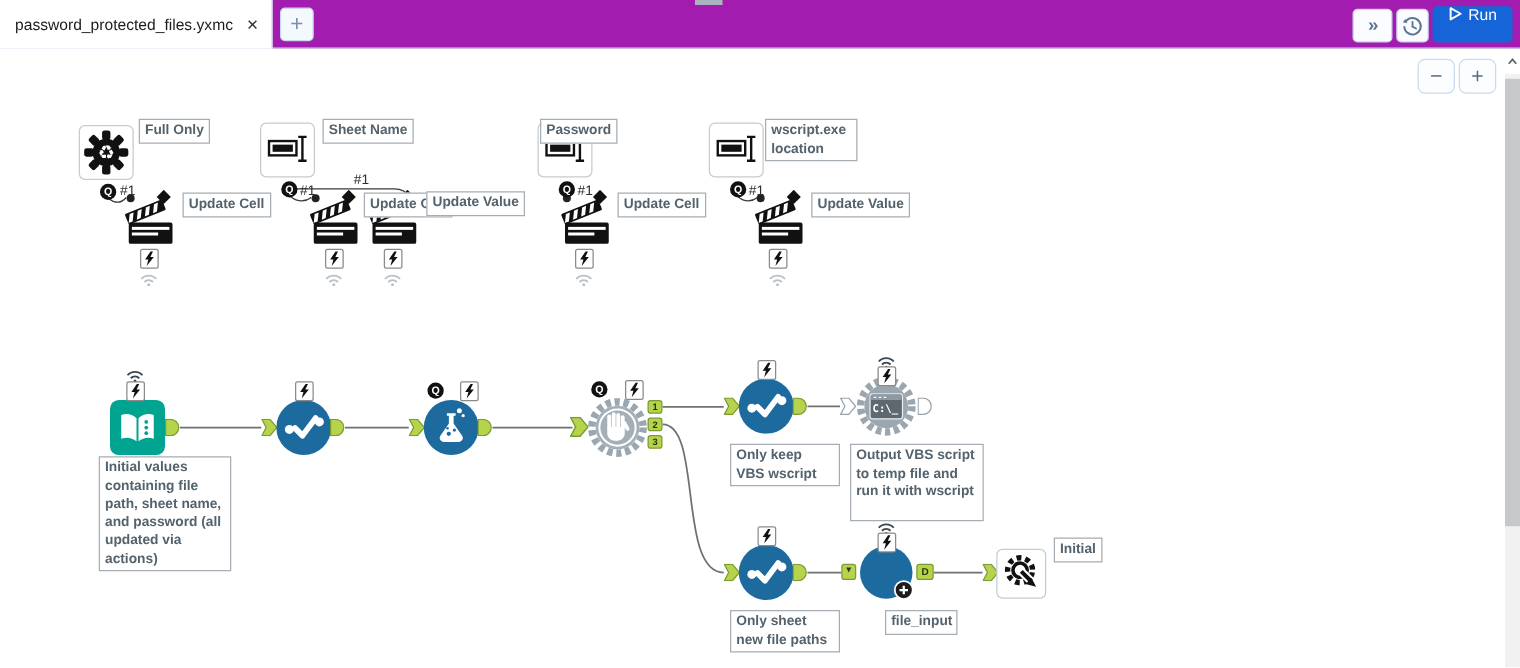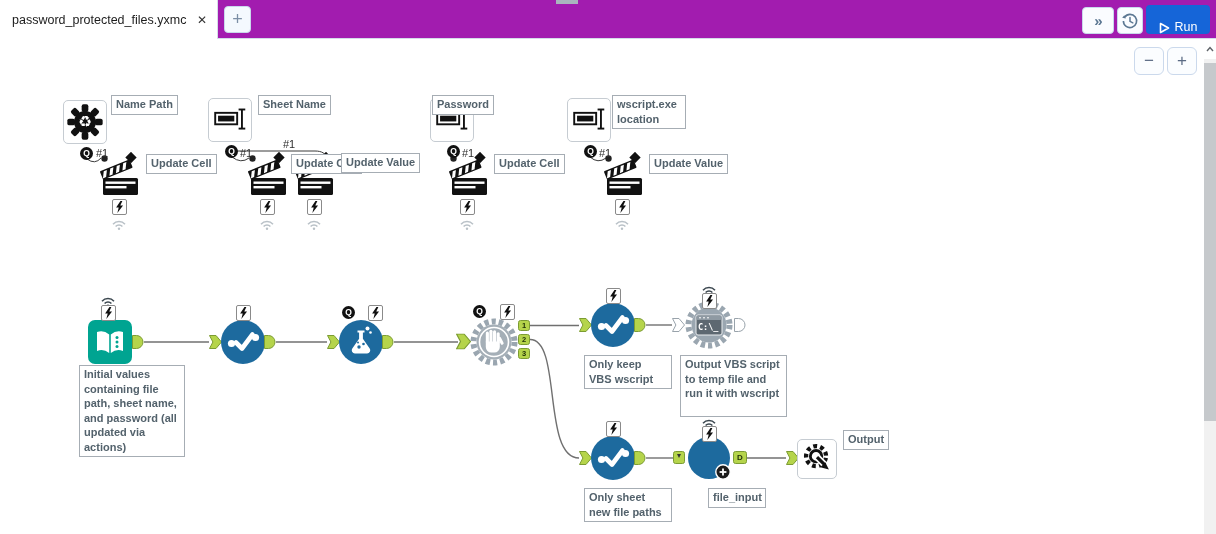--- a/index.html
+++ b/index.html
@@ -15,21 +15,21 @@
   .tab-close{color:#333;font-size:12px;margin-left:6px;}
   .newtab-btn{position:absolute;left:224px;top:6px;width:27px;height:27px;border:1px solid #C9D8EC;
           border-radius:4px;background:#F4F9FE;color:#7C8FA6;font-size:18px;line-height:25px;
           text-align:center;box-sizing:border-box;}
   .tb-btn{position:absolute;top:7px;height:27px;border:1px solid #C9D8EC;border-radius:4px;
           background:#FAFCFF;color:#5B7792;box-sizing:border-box;display:flex;align-items:center;
           justify-content:center;}
   .expand-btn{left:1082px;width:32px;font-size:15px;font-weight:bold;letter-spacing:-1px;}
   .history-btn{left:1117px;width:26px;}
   .run-btn{position:absolute;right:6px;top:5px;width:64px;height:29px;background:#1565D8;
-          border-radius:4px;color:#fff;display:flex;align-items:flex-end;justify-content:center;
+          border-radius:4px;color:#fff;display:flex;align-items:flex-start;justify-content:center;
           gap:5px;font-size:12.5px;}
   .top-sliver{position:absolute;left:556px;top:0;width:22px;height:4px;background:#A9B4BE;z-index:11;}
   
   .canvas{position:absolute;left:0;top:39px;width:1216px;height:495px;background:#fff;}
   .wires{position:absolute;left:0;top:0;z-index:1;}
   .zoom-btn{position:absolute;width:30px;height:28px;border:1px solid #CBD9EC;border-radius:6px;
           background:#FBFDFF;color:#5B6B84;font-size:17px;display:flex;align-items:center;
           justify-content:center;box-sizing:border-box;z-index:9;}
   
   .scrollbar{position:absolute;right:0;top:0;width:12px;height:495px;background:#F1F1F1;z-index:9;}
@@ -241,21 +241,21 @@
         </svg>
     </div>
     <div class="scroll-thumb"></div>
   </div>
 
   <div class="sq" style="left:63px;top:61px">
     <svg viewBox="0 0 44 44">
         <use href="#sym-gear-recycle"></use>
       </svg>
   </div>
-  <div class="lbl" style="left:111px;top:56px">Name Path</div>
+  <div class="lbl" style="left:111px;top:56px">Full Only</div>
   <div class="qbadge" style="left:80px;top:108px">Q</div>
   <div class="hash" style="left:96px;top:108px">#1</div>
   <div class="node" style="left:99px;top:113px;width:44px;height:46px">
     <svg width="44" height="46" viewBox="0 0 44 46">
         <use href="#sym-clapper"></use>
       </svg>
   </div>
   <div class="lbl" style="left:146px;top:115px">Update Cell</div>
   <div class="bolt-box" style="left:112px;top:160px">
     <svg viewBox="0 0 15 16">
@@ -542,15 +542,15 @@
   <div class="conn" style="left:786px;top:412px">
     <svg width="13" height="14" viewBox="0 0 13 14">
         <use href="#sym-cin"></use>
       </svg>
   </div>
   <div class="sq" style="left:797px;top:400px;width:40px;height:40px">
     <svg viewBox="0 0 40 40" style="width:38px;height:38px">
         <use href="#sym-macro-out"></use>
       </svg>
   </div>
-  <div class="lbl" style="left:843px;top:391px">Output</div>
+  <div class="lbl" style="left:843px;top:391px">Initial</div>
 
 </div>
 
 </body></html>

